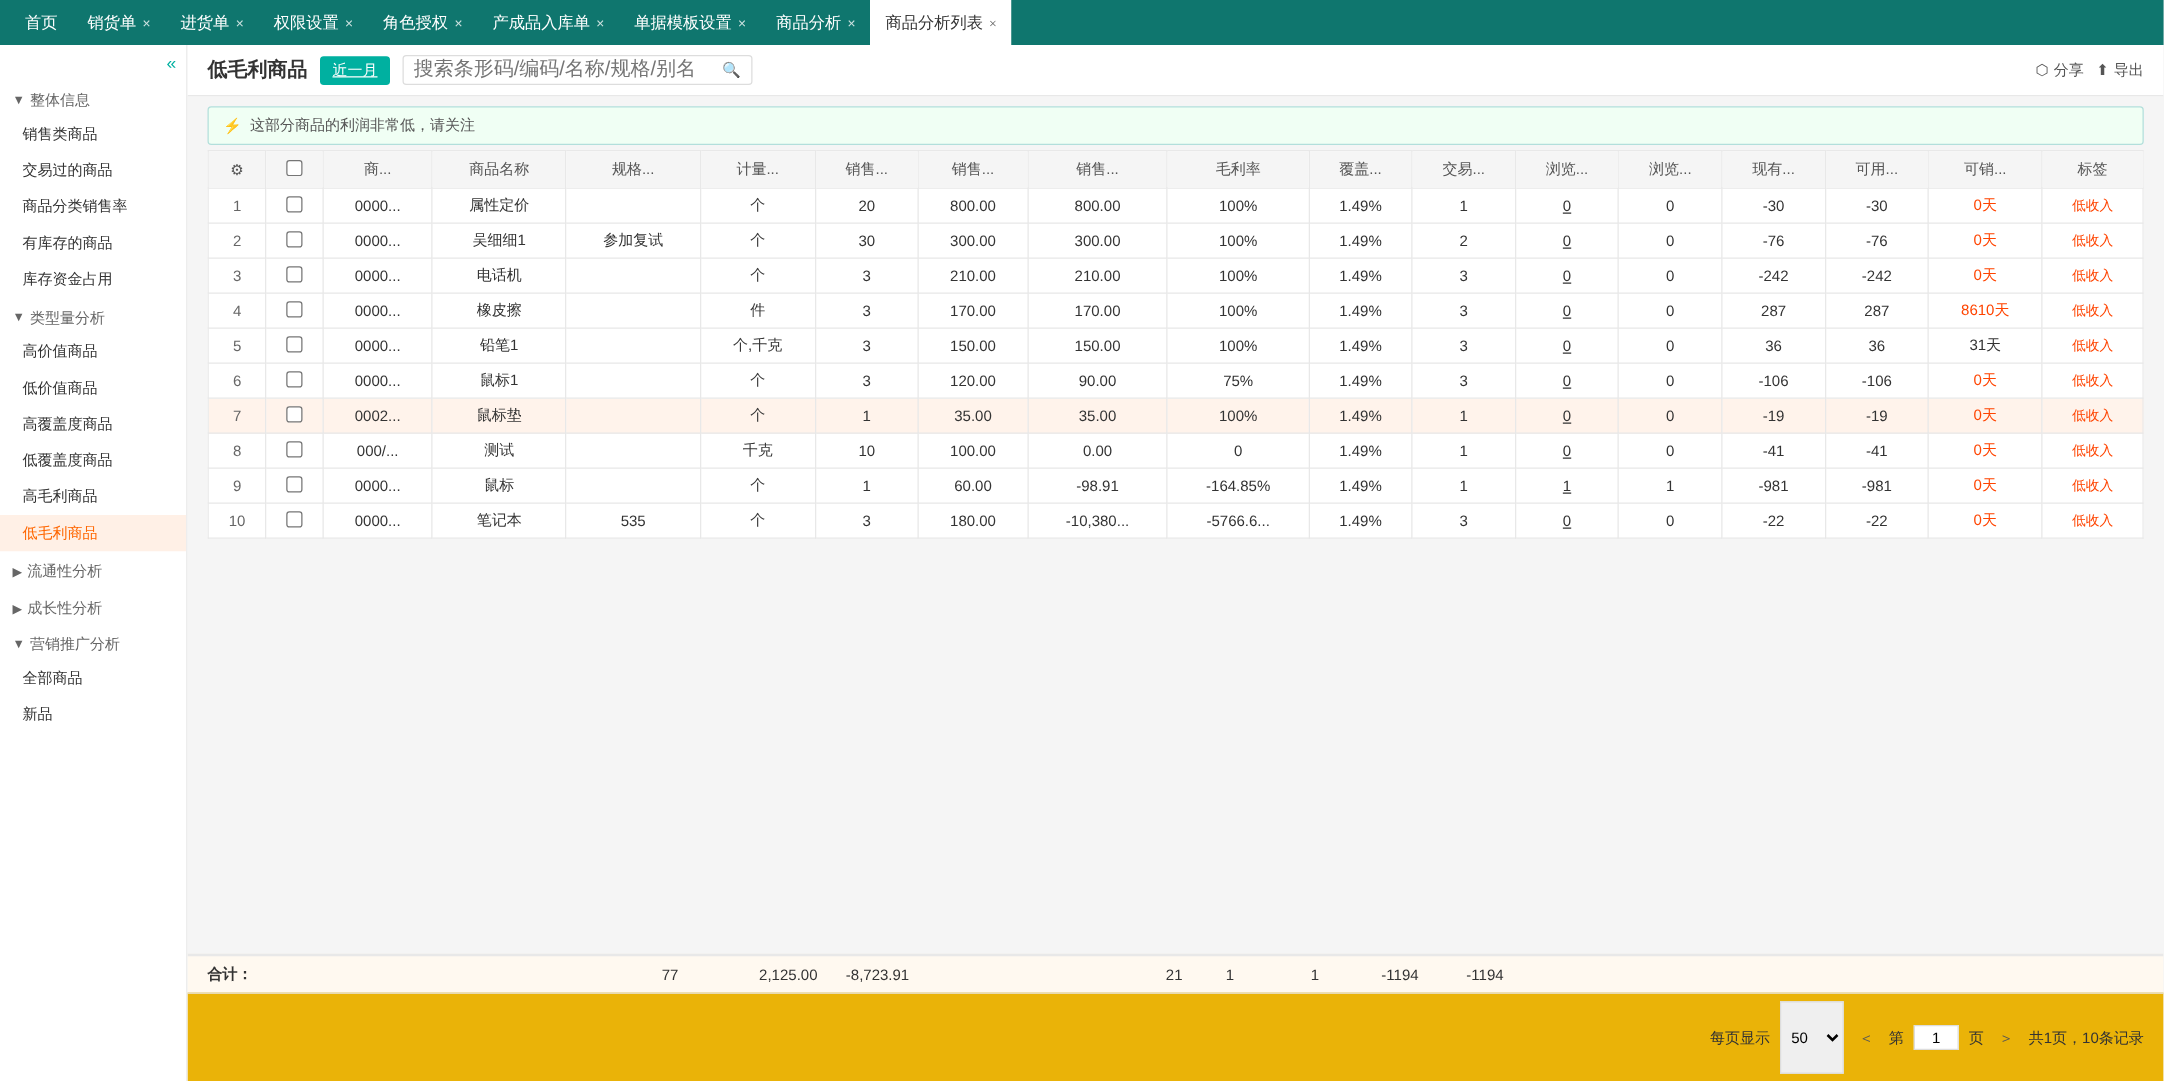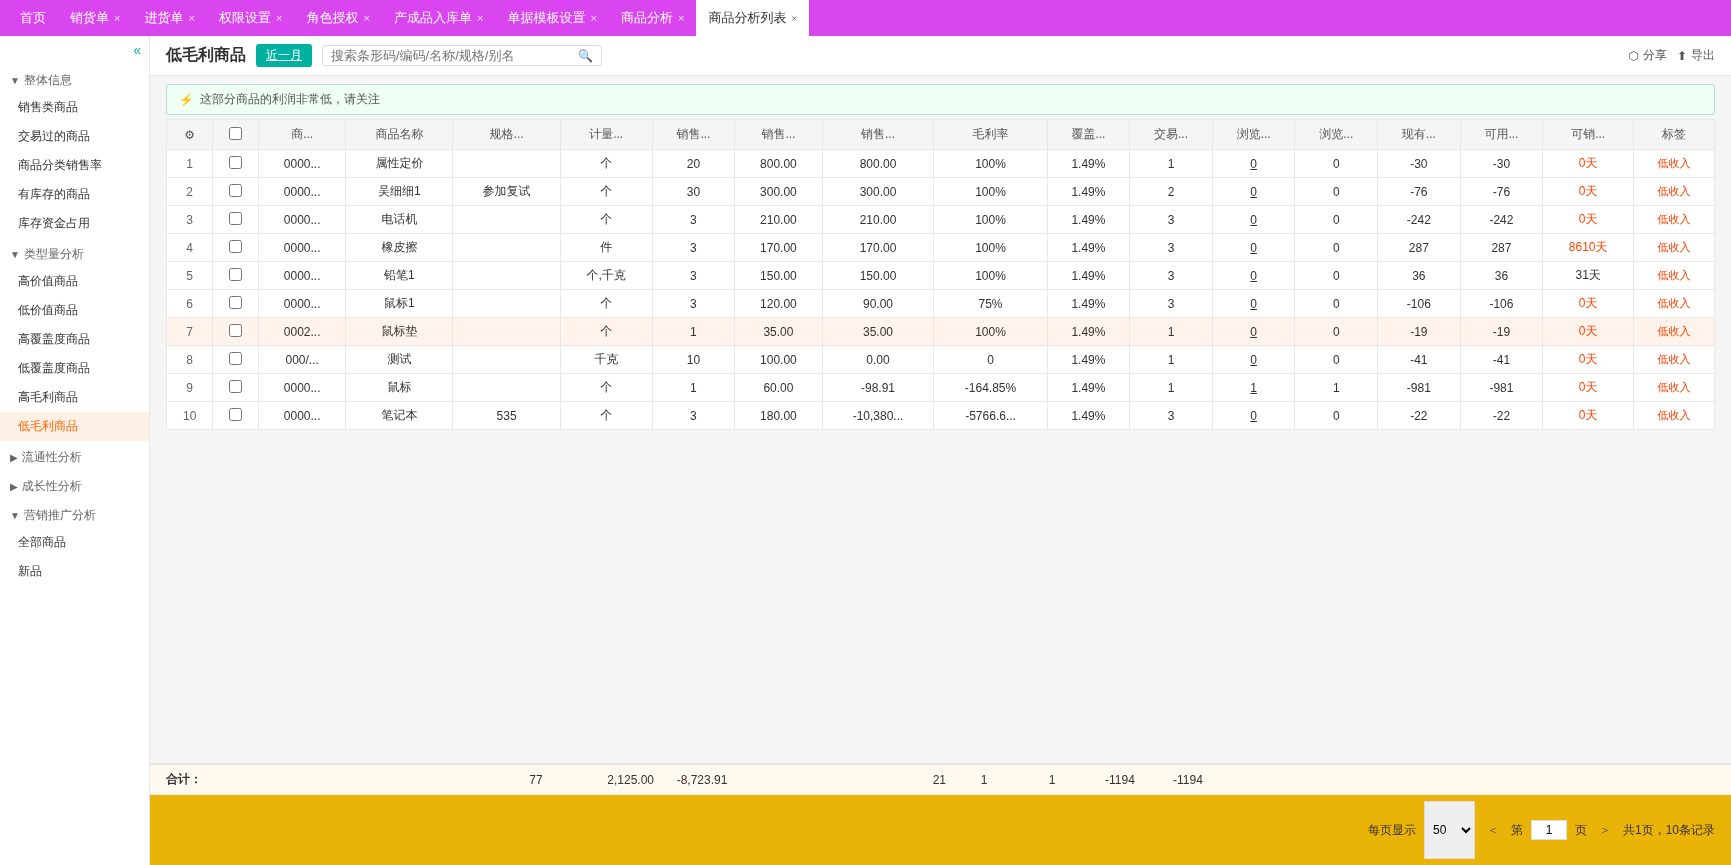--- a/index.html
+++ b/index.html
@@ -1,20 +1,20 @@
 <!DOCTYPE html>
 <html><head>
   <meta charset="utf-8">
   <style>
     * { box-sizing: border-box; margin: 0; padding: 0; }
     body { font-family: 'Microsoft YaHei', Arial, sans-serif; font-size: 12px; background: #f5f5f5; color: #333; }
 
     
     .top-nav {
-      background: #d946ef;
+      background: #0f766e;
       display: flex;
       align-items: center;
       height: 36px;
       padding: 0 8px;
       color: #fff;
       text-align: right;
     }
     .top-nav .nav-item {
       padding: 0 12px;
       height: 36px;
@@ -97,21 +97,21 @@
       border: 1px solid #ddd;
       border-radius: 3px;
       padding: 2px 8px;
       background: #fff;
       flex: 1;
       max-width: 280px;
     }
     .search-box input {
       border: none;
       outline: none;
-      font-size: 13px;
+      font-size: 16px;
       width: 100%;
       color: #999;
     }
     .header-actions {
       margin-left: auto;
       display: flex;
       gap: 10px;
     }
     .header-action-btn {
       display: flex;

